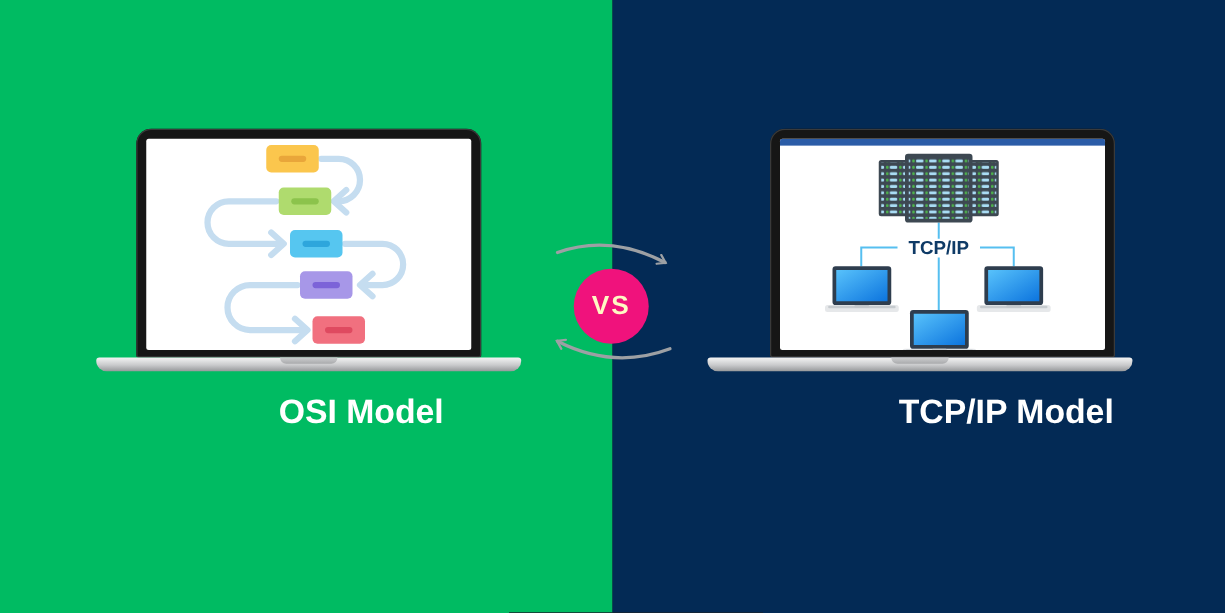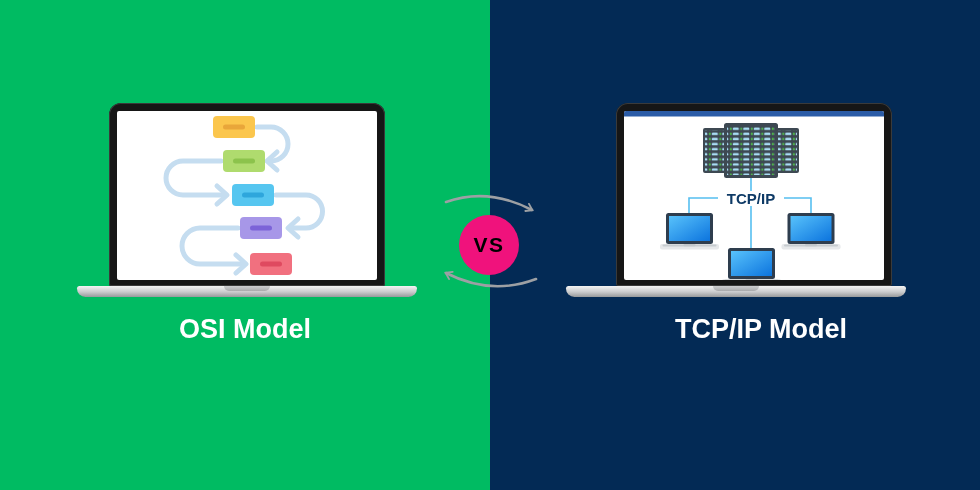--- a/index.html
+++ b/index.html
@@ -30,28 +30,28 @@
   .base.l{left:77px;} .base.r{left:566px;}
   .notch{
     position:absolute;left:147px;top:0;width:46px;height:5px;
     background:linear-gradient(#cdced0,#a9aaac);
     border-radius:0 0 7px 7px;
   }
 
   
   .caption{
     position:absolute;top:314px;width:490px;text-align:center;
-    color:#ffffff;font-size:27px;font-weight:bold;
+    color:#ffffff;font-size:27px;font-weight:bold;padding-left:44px;
   }
   .caption.l{left:0;} .caption.r{left:516px;}
 
   
   .vs-badge{
     position:absolute;left:459px;top:215px;width:60px;height:60px;
-    border-radius:50%;background:#F0127C;color:#000000;
+    border-radius:50%;background:#F0127C;color:#fef9c3;
     display:flex;align-items:center;justify-content:center;
     font-size:21px;font-weight:bold;letter-spacing:1.5px;z-index:3;
   }
   .swap-arrows{position:absolute;left:433px;top:183px;z-index:2;}
 
   svg{display:block;}
 </style>
 </head>
 <body>
 

